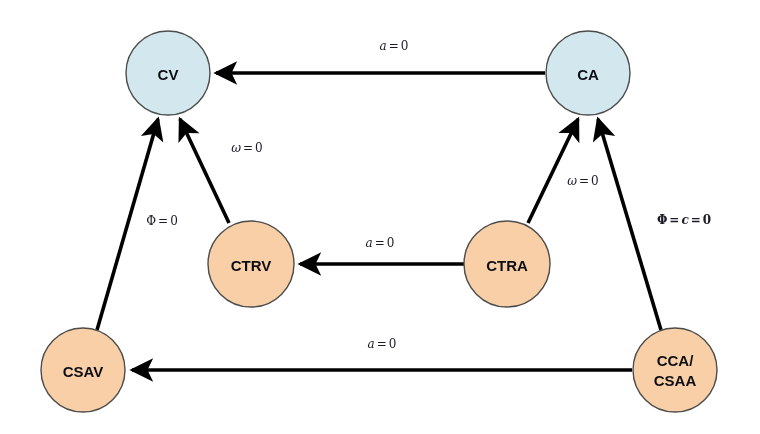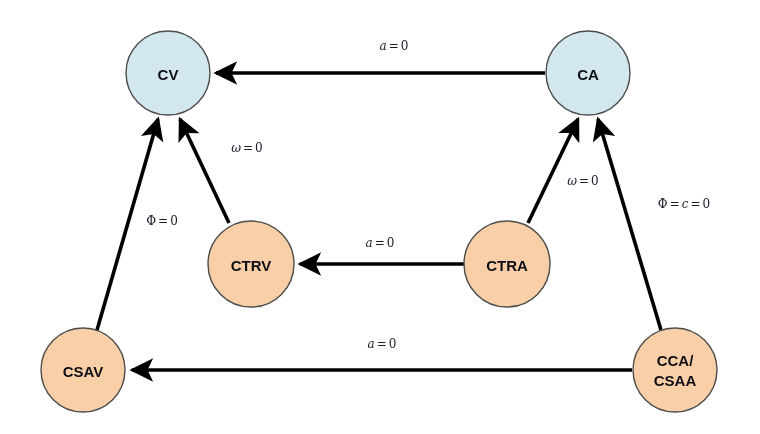--- a/index.html
+++ b/index.html
@@ -149,21 +149,21 @@
   </div>
 
   <div class="edge-label" style="left:380px; top:243px; transform:translate(-50%,-50%);">
     <span class="mvar">a</span><span class="mrel">=</span><span class="mnum">0</span>
   </div>
 
   <div class="edge-label" style="left:583px; top:181px; transform:translate(-50%,-50%);">
     <span class="mvar">ω</span><span class="mrel">=</span><span class="mnum">0</span>
   </div>
 
-  <div class="edge-label" style="left:684px; top:204px; transform:translate(-50%,-50%);">
+  <div class="edge-label" style="left:684px; top:220px; transform:translate(-50%,-50%);font-weight:bold;">
     <span class="mvar" style="font-style:normal">Φ</span><span class="mrel">=</span><span class="mvar">c</span><span class="mrel">=</span><span class="mnum">0</span>
   </div>
 
   <div class="edge-label" style="left:382px; top:344px; transform:translate(-50%,-50%);">
     <span class="mvar">a</span><span class="mrel">=</span><span class="mnum">0</span>
   </div>
 
 </div>
 
 </body></html>

